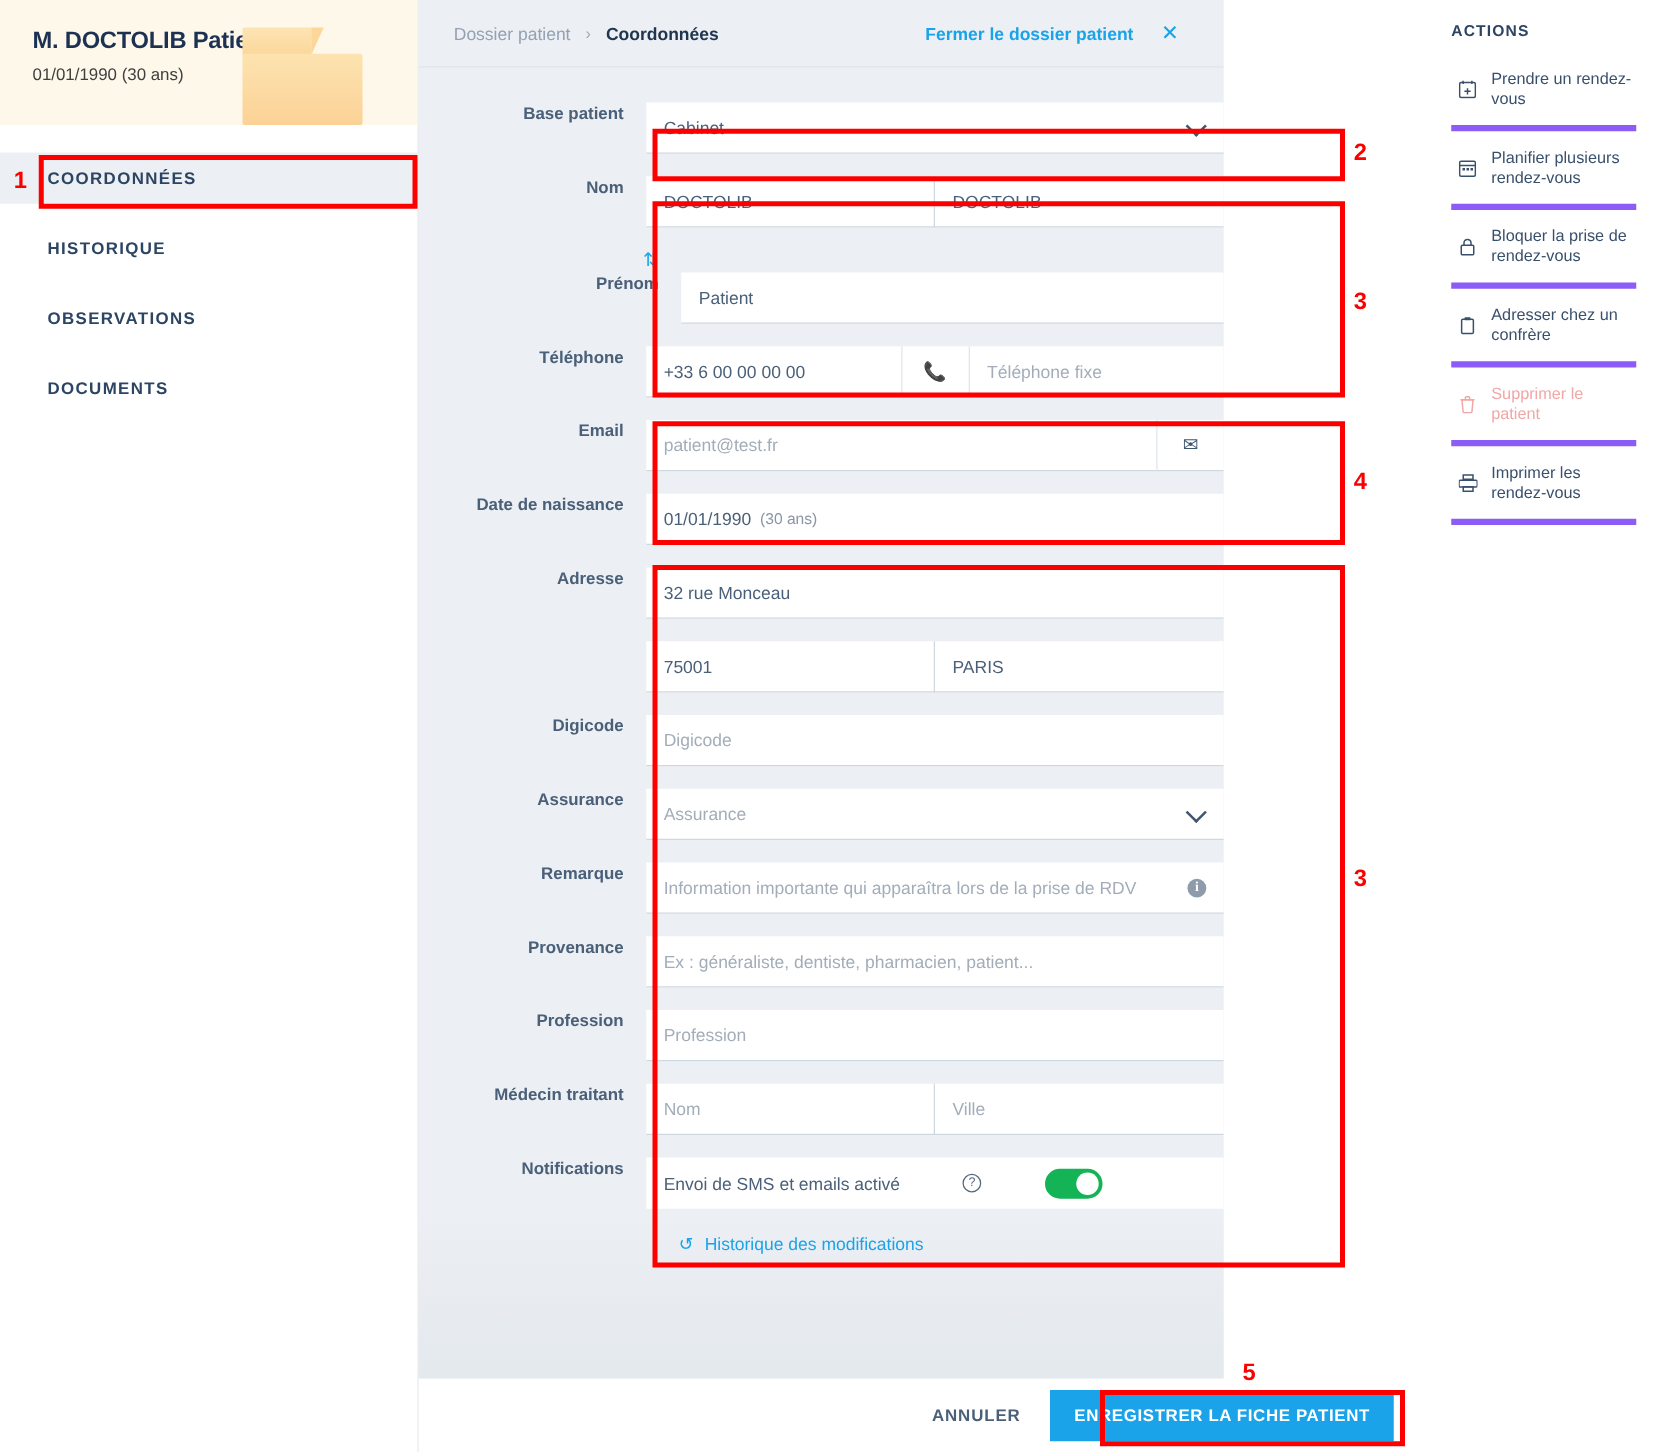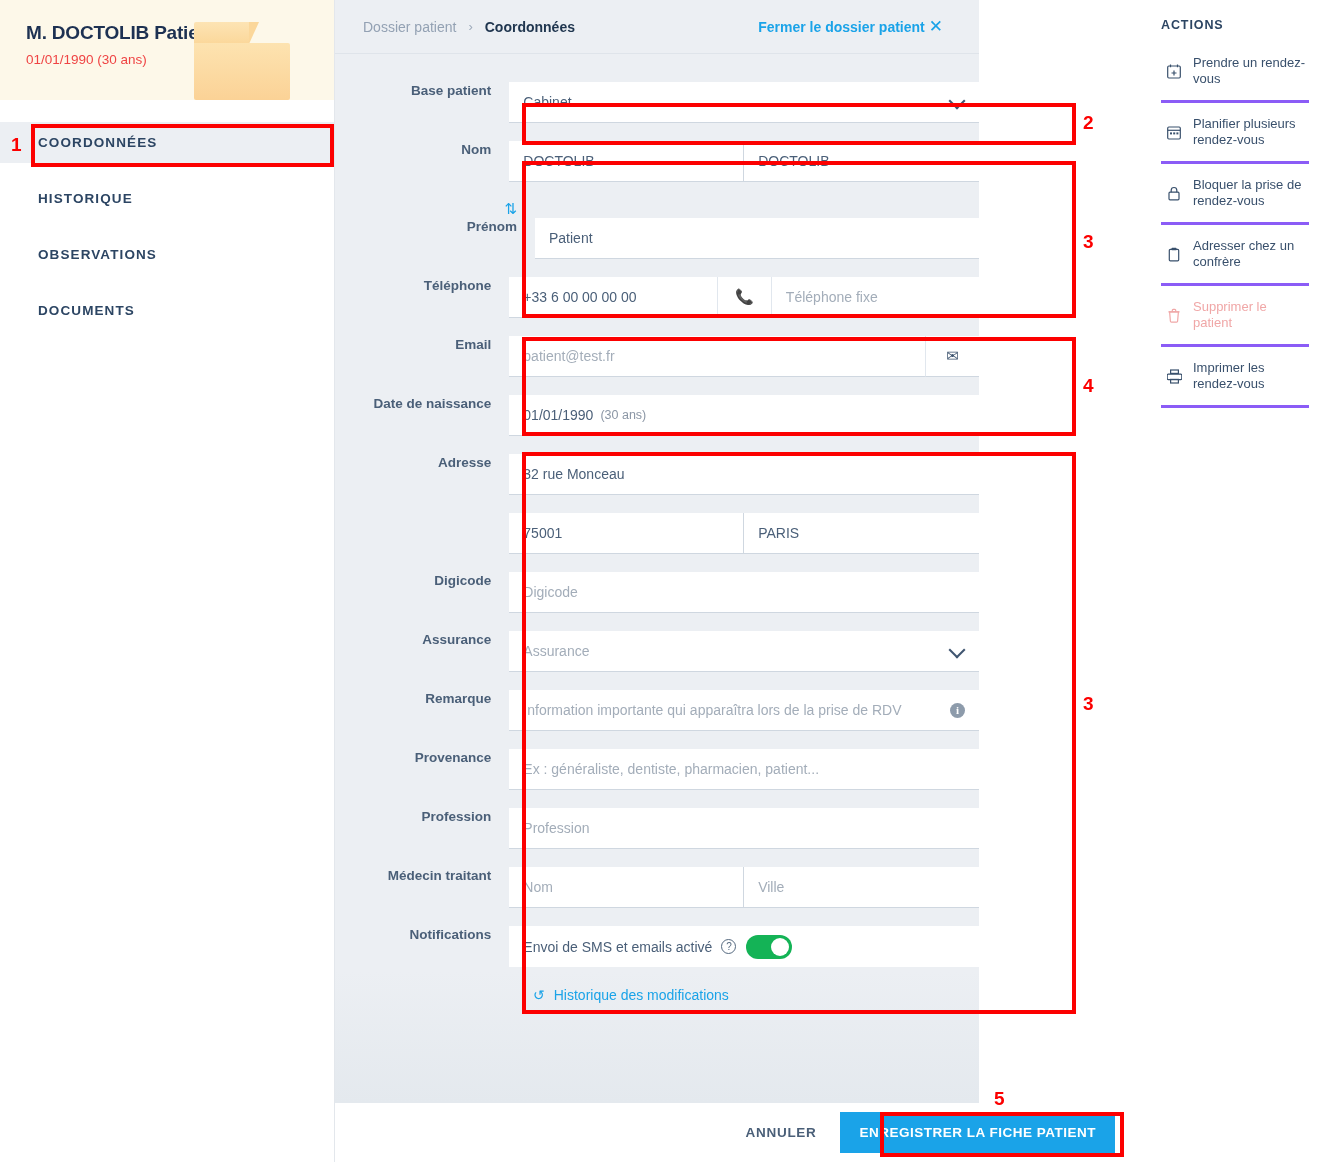--- a/index.html
+++ b/index.html
@@ -28,21 +28,21 @@
     background: #fdf8e9;
     padding: 16px 20px 0 26px;
     overflow: hidden;
   }
   #patient-name {
     font-size: 19px; font-weight: bold; color: #1d3152;
     letter-spacing: -0.2px;
     margin: 6px 0 0 0;
   }
   #patient-dob {
-    font-size: 13.5px; color: #ef4444;
+    font-size: 13.5px; color: #404040;
     margin-top: 8px;
   }
   #folder-icon {
     position: absolute; right: 44px; top: 22px;
     width: 96px; height: 78px;
   }
   #folder-icon .tab {
     position: absolute; left: 0; top: 0;
     width: 55px; height: 22px;
     background: linear-gradient(180deg,#fde4b4,#fbd79a);
@@ -86,28 +86,28 @@
     height: 54px;
     display: flex; align-items: center;
     padding: 0 36px 0 28px;
     border-bottom: 1px solid #dfe4ea;
   }
   .bc-parent { font-size: 14px; color: #93a1b3; cursor: pointer; }
   .bc-sep { font-size: 13px; color: #9eabbb; margin: 0 12px; }
   .bc-current { font-size: 14px; font-weight: bold; color: #20364f; }
   #close-folder {
     margin-left: auto;
-    display: flex; align-items: center; gap: 4px;
+    display: flex; align-items: center; gap: 22px;
     color: #1aa3e8; font-size: 14px; font-weight: bold;
     cursor: pointer;
   }
   #close-folder .x { font-size: 17px; font-weight: normal; }
 
   
-  #form-area { padding: 28px 0 0 8px; position: relative; }
+  #form-area { padding: 28px 0 0 18px; position: relative; }
   .frow {
     display: flex; align-items: flex-start;
     margin-bottom: 0;
   }
   .flabel {
     width: 192px;
     text-align: right;
     padding-right: 18px;
     font-size: 13.5px; font-weight: bold; color: #4a5f78;
     line-height: 18px;
@@ -234,21 +234,21 @@
     border-radius: 27px;
   }
   #actions-title {
     font-size: 12.5px; font-weight: bold; letter-spacing: 0.9px;
     color: #2c4563;
     margin-bottom: 10px;
   }
   .action-item {
     display: flex; align-items: center; gap: 10px;
     padding: 13px 0 13px 4px;
-    border-bottom: 3px solid #8b5cf6;
+    border-bottom: 5px solid #8b5cf6;
     font-size: 13px; line-height: 16px;
     color: #39506c;
     cursor: pointer;
   }
   .action-item .aicon { flex: 0 0 18px; display:flex; align-items:center; justify-content:center; color:#39506c; }
   .action-item.disabled { color: #c6ced8; }
   .action-item.disabled .aicon { color: #d4dae2; }
   .action-item.danger { color: #f0a7a7; }
   .action-item.danger .aicon { color: #f0a7a7; }
 
@@ -460,21 +460,21 @@
             <div class="fctl ph">Nom</div>
             <div class="fctl ph">Ville</div>
           </div>
           <div class="gap"></div>
         </div>
       </div>
 
       <div class="frow">
         <div class="flabel">Notifications</div>
         <div class="fields">
-          <div class="fctl notif-row" style="border-bottom:none;">
+          <div class="fctl notif-row" style="border-bottom:none;gap:41px;">
             <span>Envoi de SMS et emails activé</span>
             <span class="qmark">?</span>
             <span class="toggle">
                 <span class="knob"></span>
               </span>
           </div>
         </div>
       </div>
 
       <div id="history-link">

